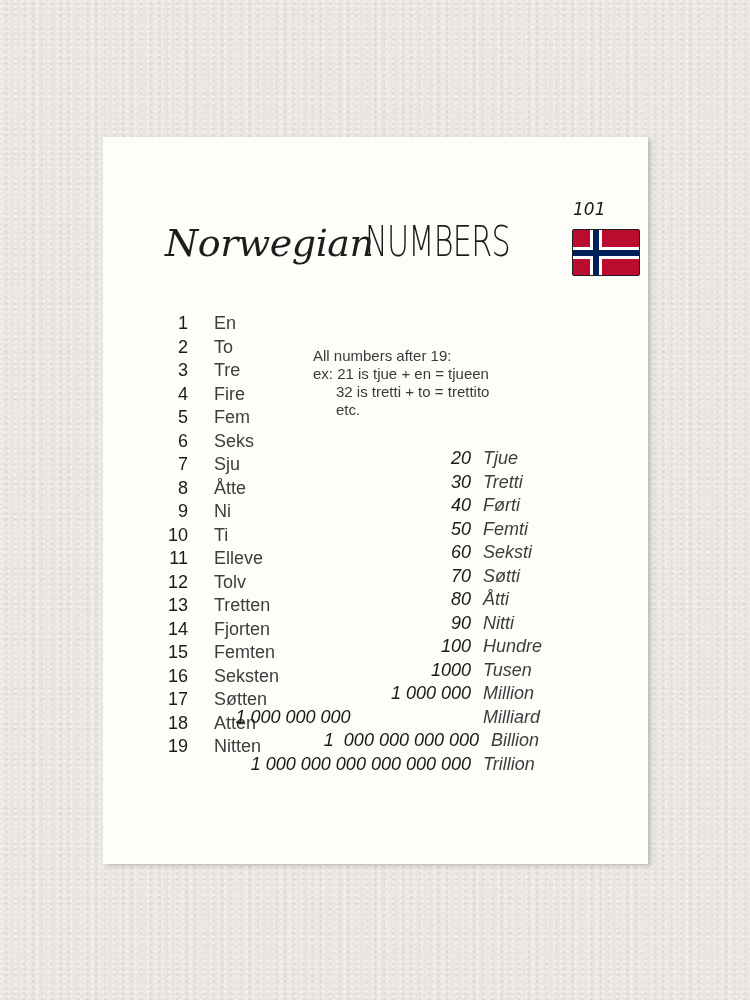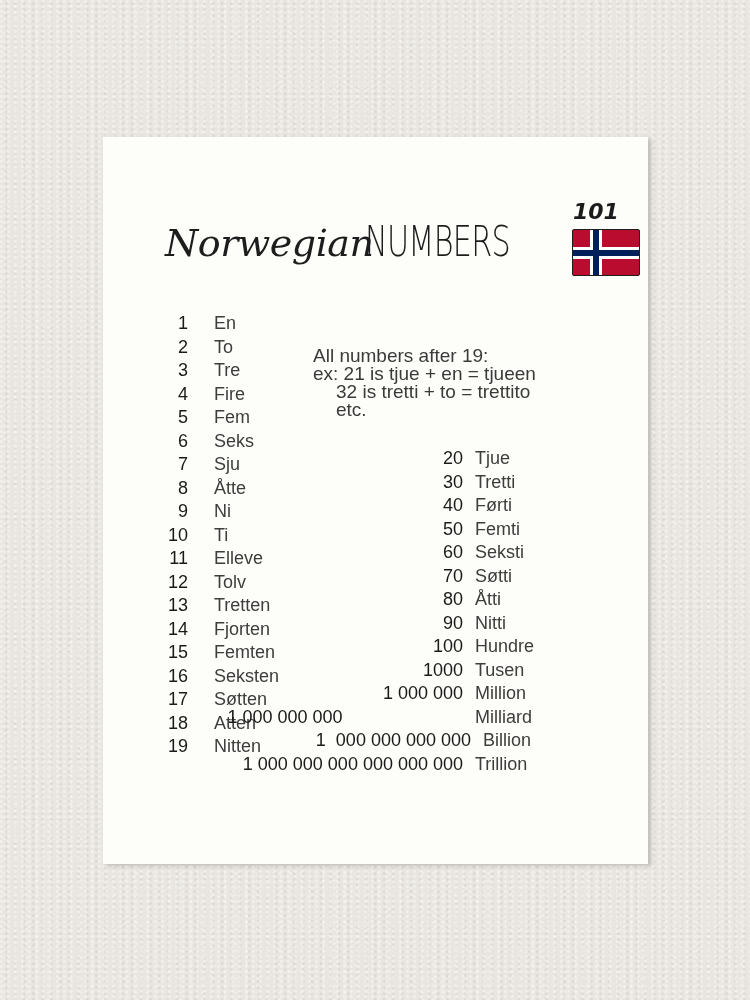--- a/index.html
+++ b/index.html
@@ -25,47 +25,47 @@
     font-size: 38px; color: #1d1d1d; letter-spacing: -0.5px;
   }
   .title-caps {
     position: absolute; left: 200px; top: 10px;
     font-family: "DejaVu Sans", sans-serif; font-weight: 300;
     font-size: 42px; color: #1d1d1d; letter-spacing: -1px;
     transform: scaleX(0.72); transform-origin: left top;
   }
   .title-101 {
     position: absolute; left: 408px; top: -8px;
-    font-family: "DejaVu Sans", sans-serif; font-weight: bold; font-style: italic;
-    font-size: 22px; color: #1b1b1b;
+    font-family: "DejaVu Sans", sans-serif; font-weight: normal; font-style: italic;
+    font-size: 17px; color: #1b1b1b;
   }
   .flag {
     position: absolute; left: 407px; top: 22px; width: 68px; height: 47px;
     border: 1.5px solid #1e1e1e; border-radius: 2px; box-sizing: border-box; overflow: hidden;
     background: #ba0c2f;
   }
   .flag .w-v { position: absolute; left: 17px; top: 0; width: 12px; height: 100%; background: #fff; }
   .flag .w-h { position: absolute; left: 0; top: 17px; width: 100%; height: 12px; background: #fff; }
   .flag .b-v { position: absolute; left: 20px; top: 0; width: 6px; height: 100%; background: #00205b; }
   .flag .b-h { position: absolute; left: 0; top: 20px; width: 100%; height: 6px; background: #00205b; }
 
   .left-list { position: absolute; left: 50px; top: 175px; }
   .row { display: flex; height: 23.5px; align-items: center; font-size: 18px; }
   .num { color: #1a1a1a; text-align: right; }
   .word { color: #3d3d3d; }
   .left-list .num { width: 35px; }
   .left-list .word { margin-left: 26px; }
 
   .note {
     position: absolute; left: 210px; top: 210px;
-    font-size: 19px; color: #3a3a3a; line-height: 18px;
+    font-size: 15px; color: #3a3a3a; line-height: 18px;
   }
   .note .indent { padding-left: 23px; }
 
-  .right-list { position: absolute; left: 4px; top: 310px; width: 599px; }
+  .right-list { position: absolute; left: 12px; top: 310px; width: 599px; font-style: italic; }
   .right-list .num { width: 356px; }
   .right-list .word { margin-left: 12px; text-align: center; }
 </style>
 </head>
 <body>
 
 <div class="poster">
   <div class="title-row">
     <span class="title-script">Norwegian</span>
     <span class="title-caps">NUMBERS</span>

